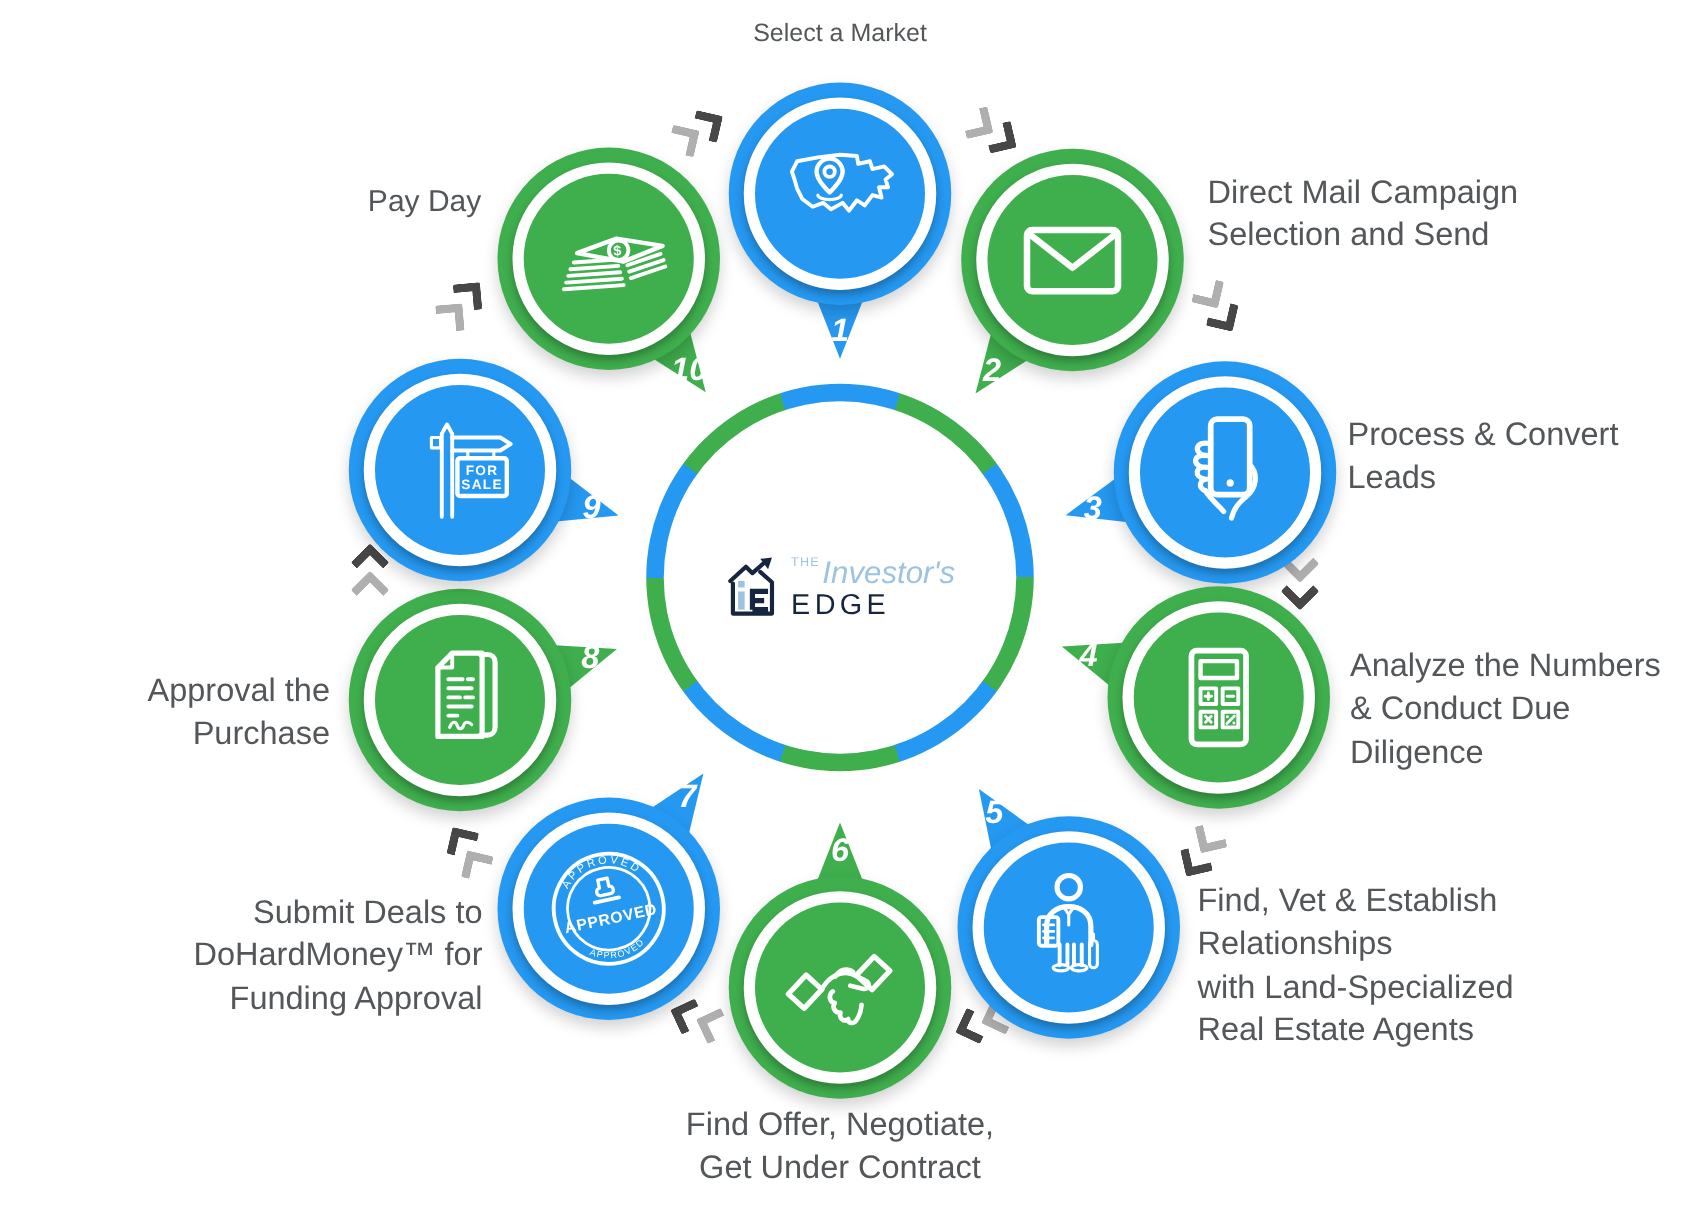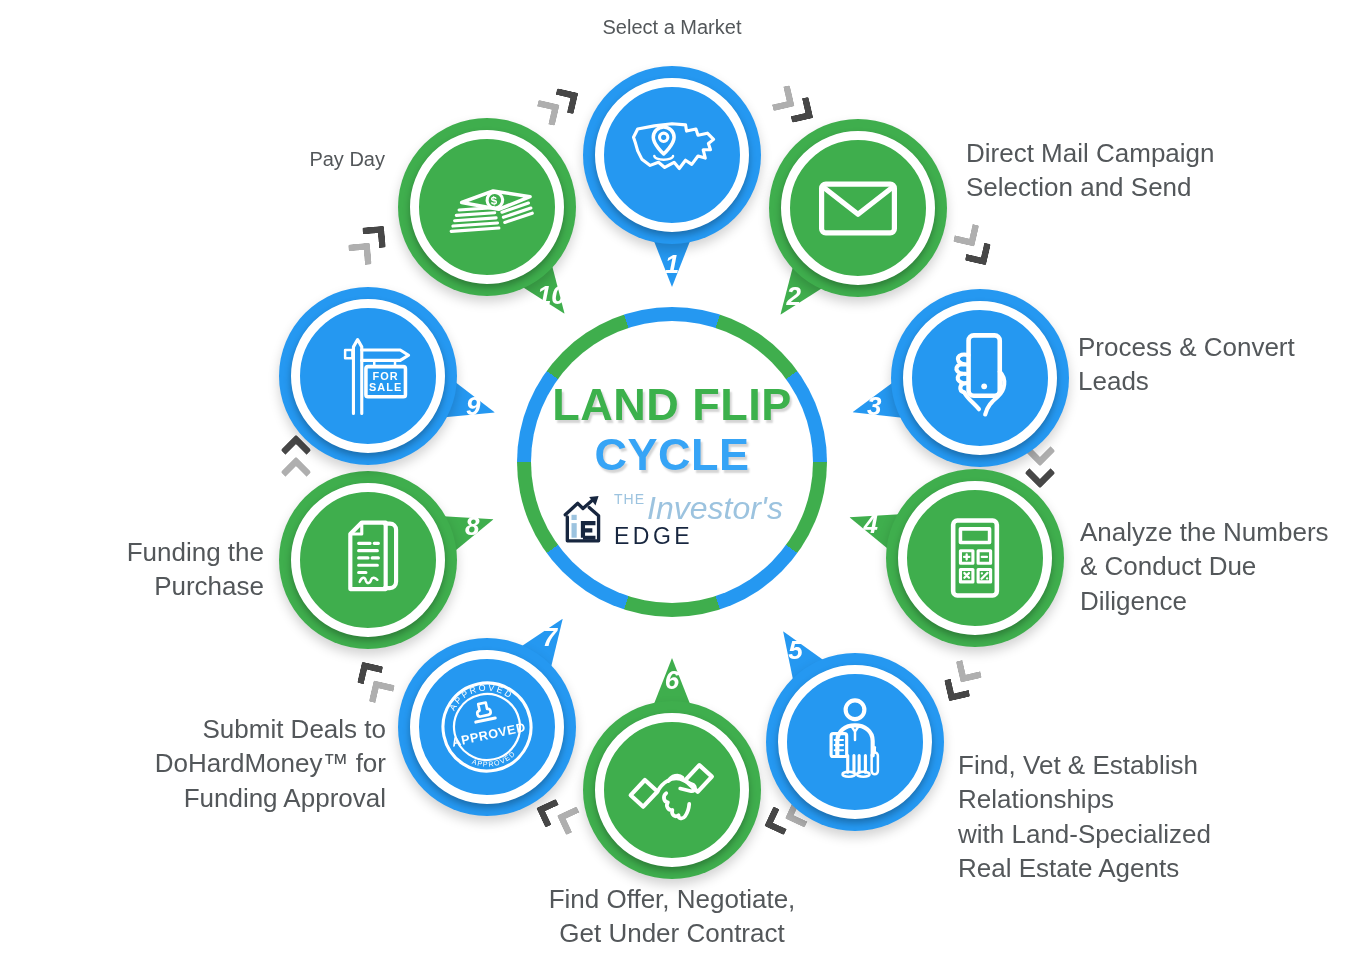--- a/index.html
+++ b/index.html
@@ -50,37 +50,33 @@
   .hub-inner{position:absolute;inset:14px;border-radius:50%;background:#fff;
              display:flex;flex-direction:column;align-items:center;
              justify-content:center;padding-top:4px;}
   .hub-title{text-align:center;font-weight:bold;font-size:45px;line-height:1.12;
              letter-spacing:.5px;text-shadow:2px 3px 2px rgba(60,60,60,.22);}
   .t-green{color:#3CB14C;}
   .t-blue{color:#36A4F6;}
   .logo{margin-top:12px;display:flex;align-items:center;gap:7px;}
   .logo-text{display:flex;flex-direction:column;line-height:1;}
   .logo-top{color:#9CC3DF;}
-  .logo-the{font-size:14px;letter-spacing:1px;vertical-align:top;margin-right:2px;}
-  .logo-name{font-size:32px;font-style:italic;}
+  .logo-the{font-size:10px;letter-spacing:1px;vertical-align:top;margin-right:2px;}
+  .logo-name{font-size:25px;font-style:italic;}
   .logo-edge{font-size:23px;font-weight:normal;color:#17263F;letter-spacing:3.5px;
              margin-top:1px;}
 </style>
 </head>
 <body>
 
 <div id="canvas">
 
   <div class="hub">
     <div class="hub-ring"></div>
     <div class="hub-inner">
-      <div class="hub-title">
-        <div class="t-green">LAND FLIP</div>
-        <div class="t-blue">CYCLE</div>
-      </div>
       <div class="logo">
         <svg width="46" height="50" viewBox="0 0 44 48">
           <g fill="none" stroke="#17263F" stroke-width="3.2" stroke-linecap="round" stroke-linejoin="round">
             <path d="M4 19 L16 8 L21 13 L30 5"></path>
             <path d="M6 21 V44 H36 V20 L27 12"></path>
           </g>
           <polygon points="27,2 36,1 33,10" fill="#17263F"></polygon>
           <rect x="10" y="19" width="5" height="5" fill="#9CC3DF"></rect>
           <rect x="10" y="27" width="5" height="14" fill="#9CC3DF"></rect>
           <g stroke="#17263F" stroke-width="4" fill="none">
@@ -334,31 +330,31 @@
   </div>
 
   <div class="label" style="left:502px;top:14px;width:340px;text-align:center;font-size:20px;">Select a Market</div>
   <div class="label" style="left:1078px;top:330px;">Process &amp; Convert
 Leads</div>
   <div class="label" style="left:966px;top:136px;">Direct Mail Campaign
 Selection and Send</div>
   <div class="label" style="left:1080px;top:515px;">Analyze the Numbers
 &amp; Conduct Due
 Diligence</div>
-  <div class="label" style="left:958px;top:748px;">Find, Vet &amp; Establish Relationships
+  <div class="label" style="left:958px;top:703px;">Find, Vet &amp; Establish Relationships
 with Land-Specialized
 Real Estate Agents</div>
   <div class="label" style="left:470px;top:882px;width:404px;text-align:center;">Find Offer, Negotiate,
 Get Under Contract</div>
   <div class="label" style="left:100px;top:712px;width:286px;text-align:right;">Submit Deals to
 DoHardMoney™ for
 Funding Approval</div>
-  <div class="label" style="left:58px;top:535px;width:206px;text-align:right;">Funding the
+  <div class="label" style="left:58px;top:535px;width:206px;text-align:right;">Approval the
 Purchase</div>
-  <div class="label" style="left:225px;top:146px;width:160px;text-align:right;font-size:20px;">Pay Day</div>
+  <div class="label" style="left:225px;top:146px;width:160px;text-align:right;font-size:24px;">Pay Day</div>
 
   <div class="arrow" style="left:556px;top:107px;--dir:-32deg">
       <span class="chev light"></span>
       <span class="chev dark"></span>
     </div>
   <div class="arrow" style="left:791px;top:104px;--dir:32deg">
       <span class="chev light"></span>
       <span class="chev dark"></span>
     </div>
   <div class="arrow" style="left:972px;top:243px;--dir:58deg">

